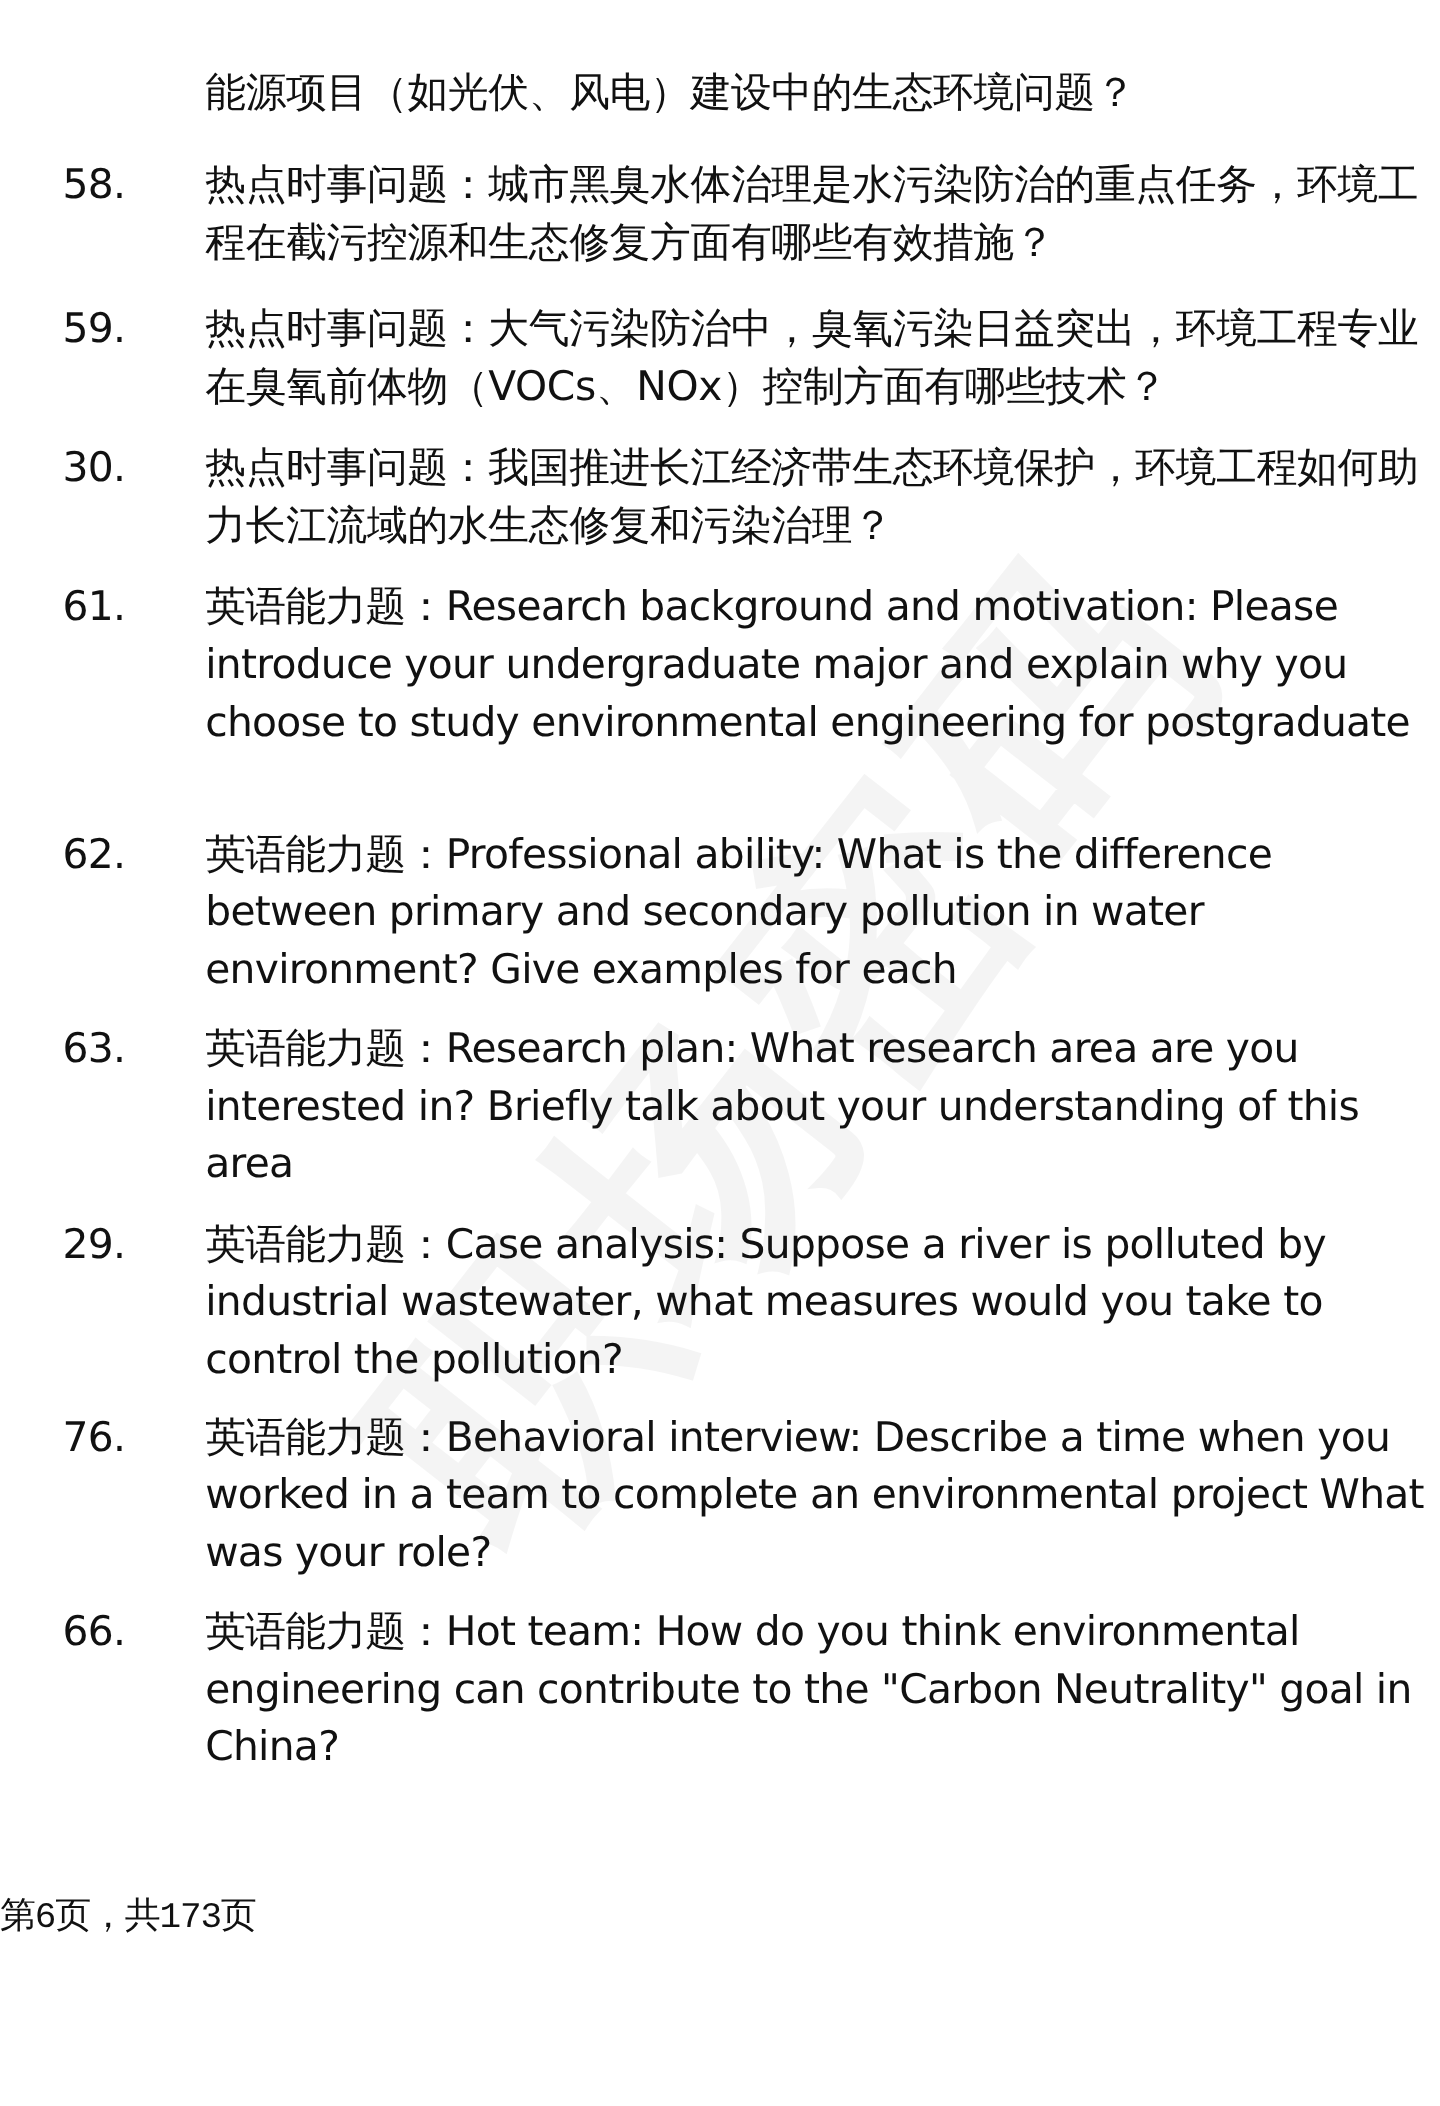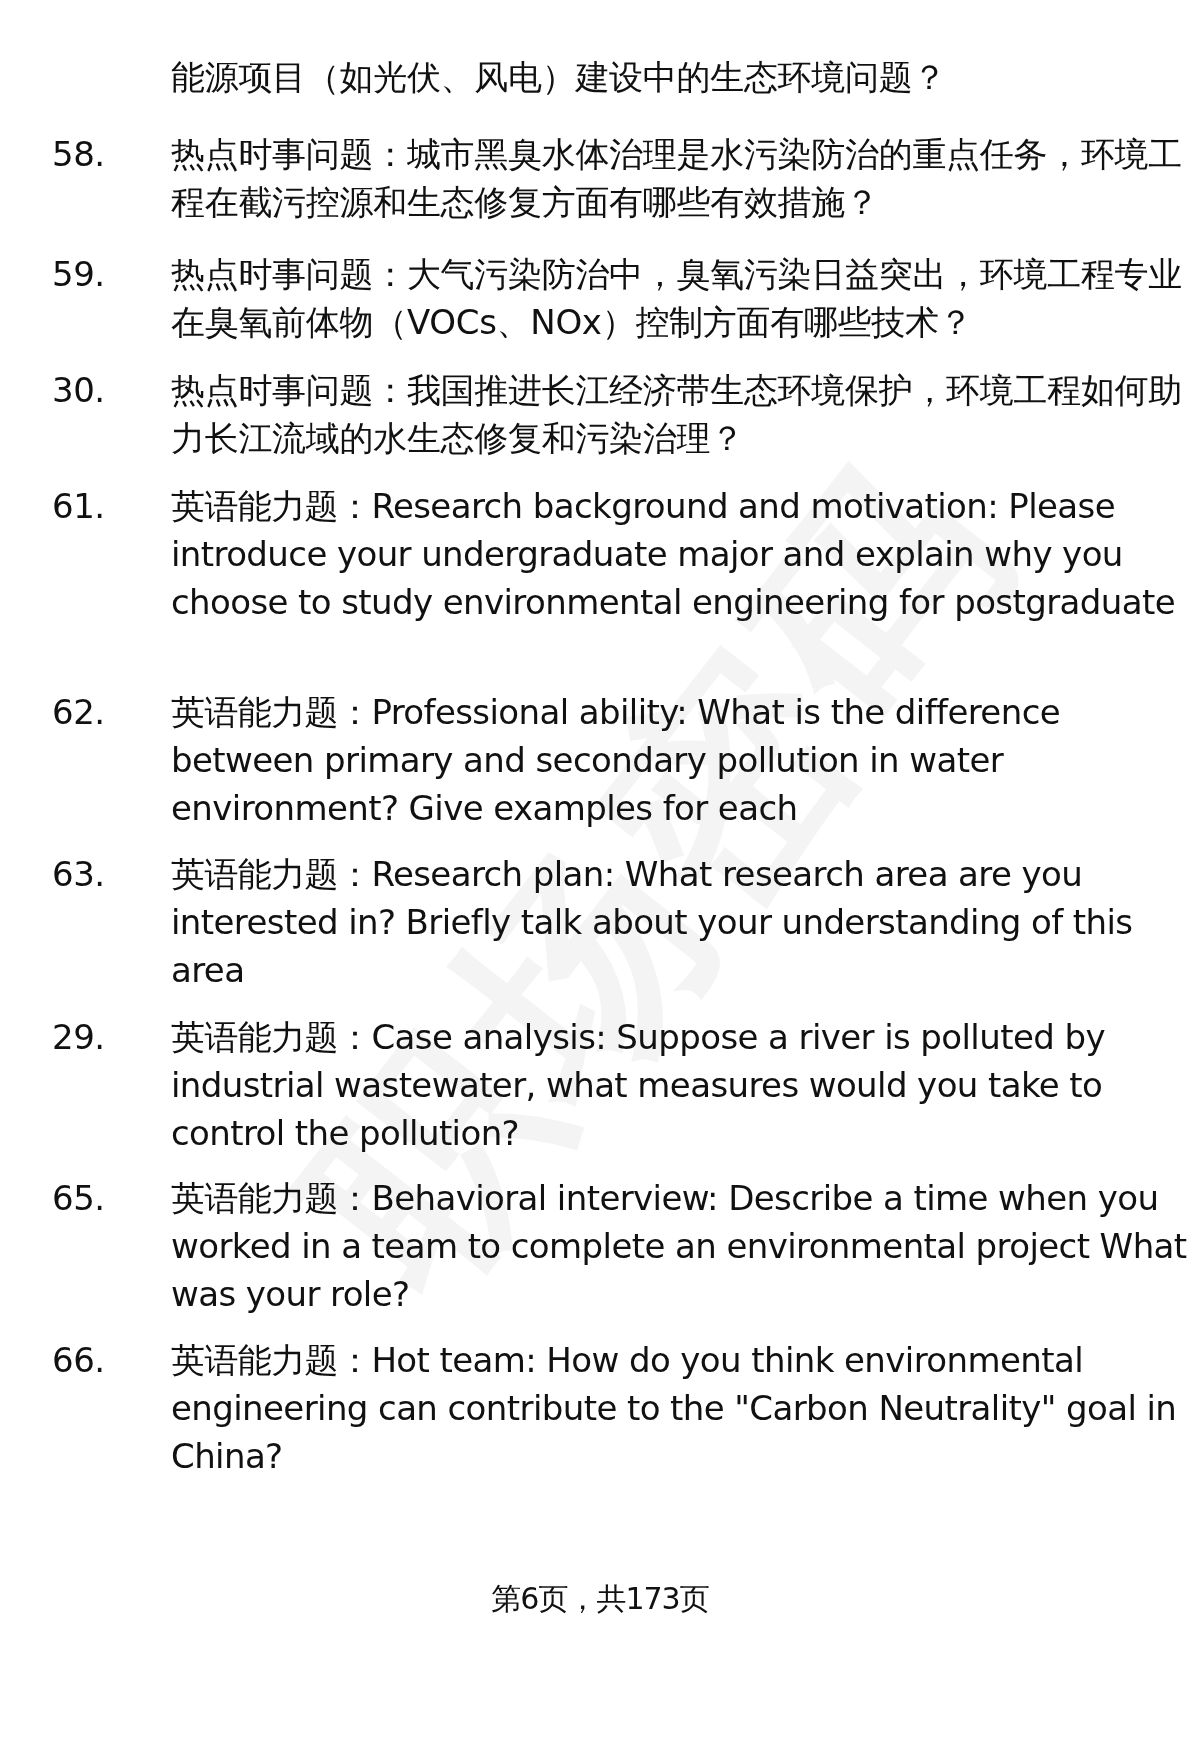--- a/index.html
+++ b/index.html
@@ -66,24 +66,24 @@
       margin-left: 43px;
     }
     .text.en {
       letter-spacing: -0.6px;
     }
     .footer {
       position: absolute;
       left: 0;
       top: 1579px;
       width: 1200px;
-      text-align: center;
       font-size: 30px;
       line-height: 40px;
       letter-spacing: -1px;
+      font-family: Liberation Mono, monospace;
     }
   </style>
 </head>
 <body>
 
 <div class="page">
 
   <div class="watermark">职场密码</div>
 
   <div class="content">
@@ -121,21 +121,21 @@
       <div class="num">63.</div>
       <div class="text en">英语能力题：Research plan: What research area are you interested in? Briefly talk about your understanding of this area</div>
     </div>
 
     <div class="item" style="top:1013px;">
       <div class="num">29.</div>
       <div class="text en">英语能力题：Case analysis: Suppose a river is polluted by industrial wastewater, what measures would you take to control the pollution?</div>
     </div>
 
     <div class="item" style="top:1174px;">
-      <div class="num">65.</div>
+      <div class="num">76.</div>
       <div class="text en">英语能力题：Behavioral interview: Describe a time when you worked in a team to complete an environmental project What was your role?</div>
     </div>
 
     <div class="item" style="top:1336px;">
       <div class="num">66.</div>
       <div class="text en">英语能力题：Hot team: How do you think environmental engineering can contribute to the "Carbon Neutrality" goal in China?</div>
     </div>
 
   </div>
 

